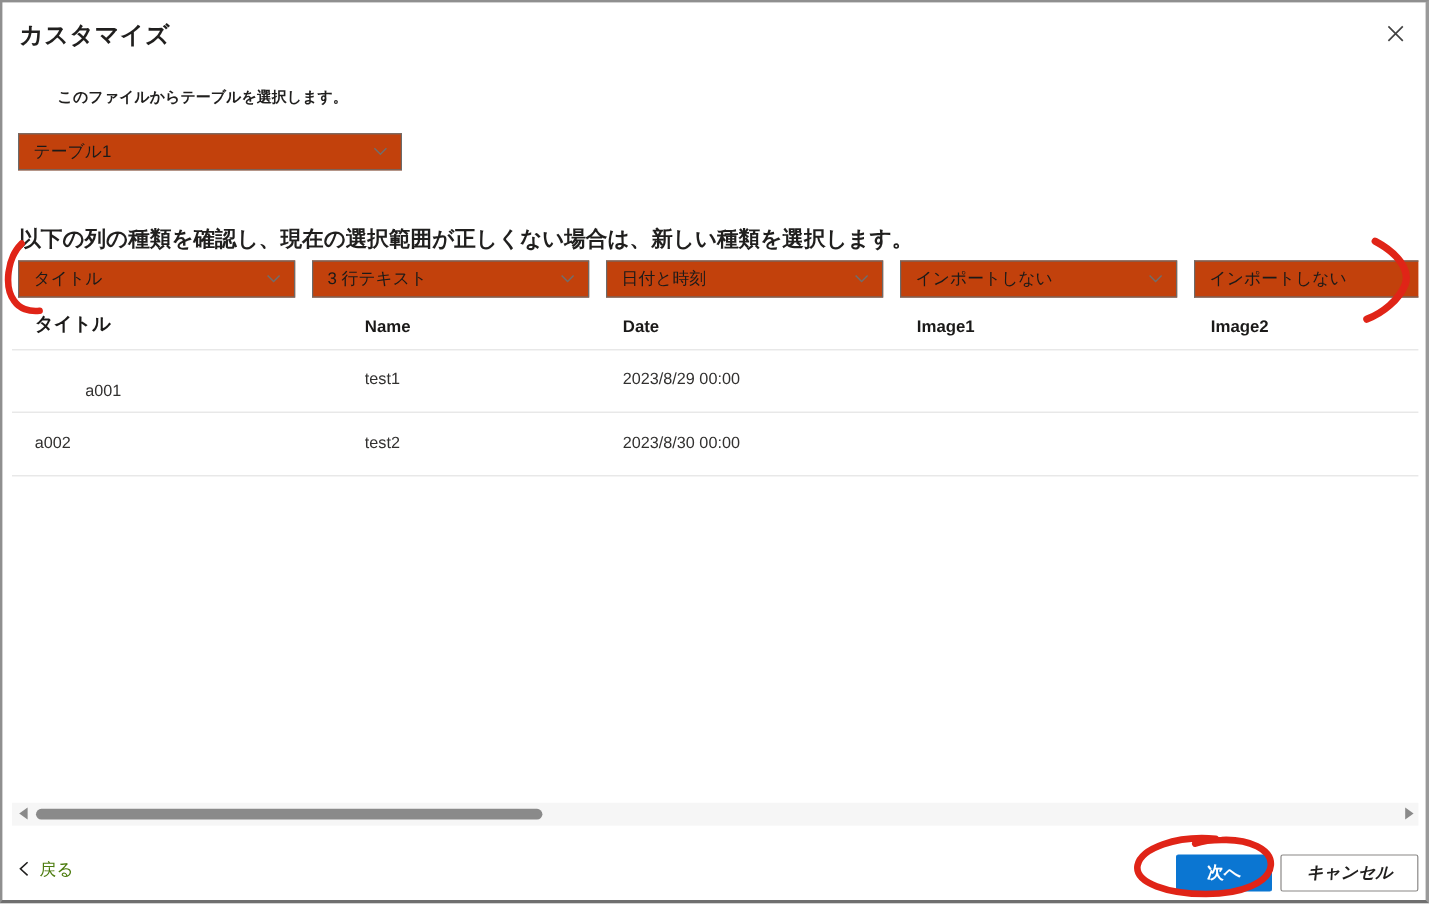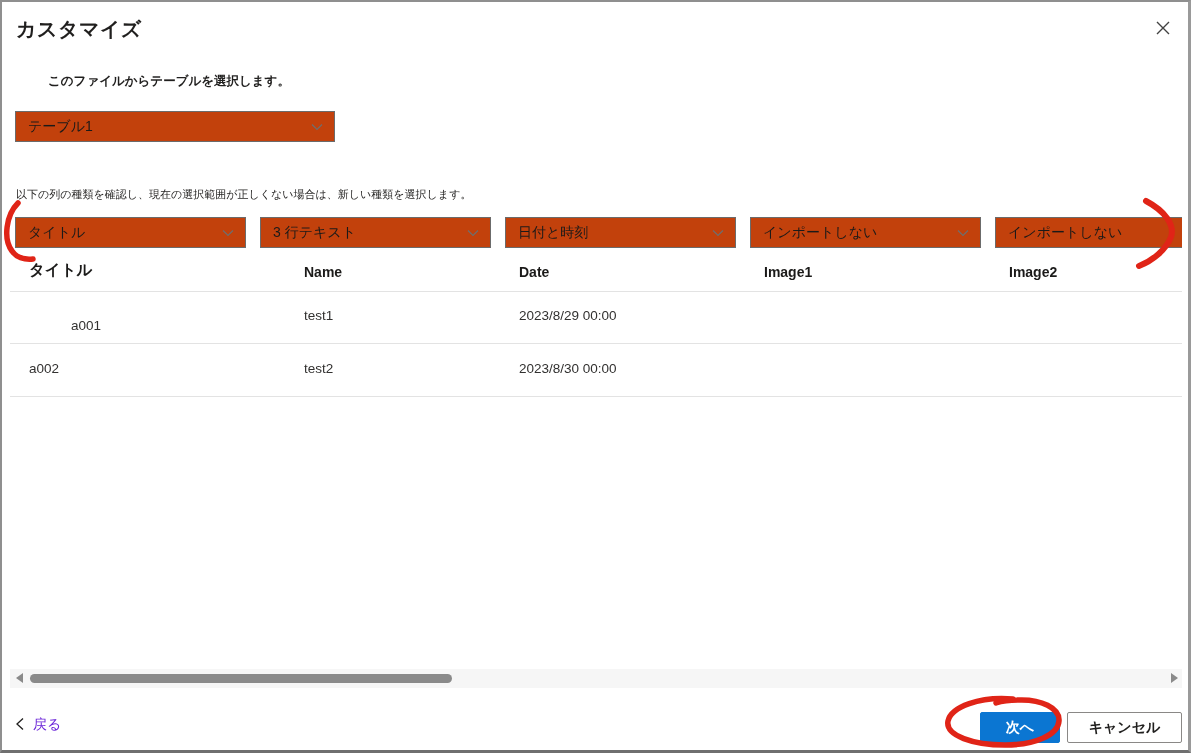--- a/index.html
+++ b/index.html
@@ -12,21 +12,21 @@
     border-right:3px solid #9a9a9a;
     border-bottom:3px solid #6f6f6f;
     overflow:hidden;
     font-family:"Liberation Sans","DejaVu Sans",sans-serif;
     color:#201f1e;
   }
   .abs{position:absolute;}
   .dlg-title{left:14px;top:14px;font-size:20px;font-weight:700;letter-spacing:.5px;}
   .close-btn{right:14px;top:16px;width:22px;height:22px;display:flex;align-items:center;justify-content:center;cursor:pointer;background:none;border:none;padding:0;}
   .section-label{left:14px;top:71px;font-size:12.5px;font-weight:700;margin-left:32px;}
-  .instruction{left:14px;top:185px;font-size:11px;font-weight:400;}
+  .instruction{left:14px;top:185px;font-size:18px;font-weight:700;}
 
   .dropdown{
     box-sizing:border-box;height:31px;
     border:1px solid #6b6b6b;background:#c2410c;
     display:flex;align-items:center;
     padding:0 10px 0 12px;cursor:pointer;
   }
   .dropdown .dd-text{flex:1;font-size:14px;color:#1b1a19;white-space:nowrap;overflow:hidden;}
   .dd-table-select{left:13px;top:109px;width:320px;}
   .dd-col{top:215px;width:231px;}
@@ -41,24 +41,24 @@
   .cell{position:absolute;font-size:13.5px;color:#323130;}
   .col0{left:27px;}.col1{left:272px;padding-left:30px;}.col2{left:517px;}.col3{left:762px;}.col4{left:1007px;}
   .sep{position:absolute;left:8px;width:1172px;height:1px;background:#e3e3e3;}
 
   .scroll-track{left:8px;top:667px;width:1172px;height:19px;background:#f6f6f6;}
   .scroll-thumb{position:absolute;left:20px;top:5px;width:422px;height:9px;border-radius:4.5px;background:#8a8a8a;cursor:pointer;}
   .scroll-arrow{position:absolute;top:4px;width:0;height:0;cursor:pointer;}
   .scroll-arrow.left{left:6px;border-top:5.5px solid transparent;border-bottom:5.5px solid transparent;border-right:7px solid #8a8a8a;}
   .scroll-arrow.right{right:4px;border-top:5.5px solid transparent;border-bottom:5.5px solid transparent;border-left:7px solid #8a8a8a;}
 
-  .back-link{left:13px;top:714px;display:flex;align-items:flex-end;gap:8px;font-size:14px;color:#6d28d9;cursor:pointer;background:none;border:none;padding:0;}
+  .back-link{left:13px;top:714px;display:flex;align-items:flex-end;gap:8px;font-size:14px;color:#4d7c0f;cursor:pointer;background:none;border:none;padding:0;}
   .btn{box-sizing:border-box;height:31px;font-size:14px;font-weight:700;border-radius:2px;cursor:pointer;display:flex;align-items:center;justify-content:center;font-family:inherit;}
   .btn-next{left:978px;top:710px;width:80px;background:#0b76d2;border:1px solid #0b76d2;color:#fff;}
-  .btn-cancel{left:1065px;top:710px;width:115px;background:#fff;border:1px solid #8a8886;color:#201f1e;}
+  .btn-cancel{left:1065px;top:710px;width:115px;background:#fff;border:1px solid #8a8886;color:#201f1e;font-style:italic;}
 
   .annotation-layer{left:0;top:0;width:1186px;height:748px;pointer-events:none;z-index:20;}
 </style>
 </head>
 <body>
 
 <div class="dialog">
 
   <div class="abs dlg-title">カスタマイズ</div>
   <button class="abs close-btn">

